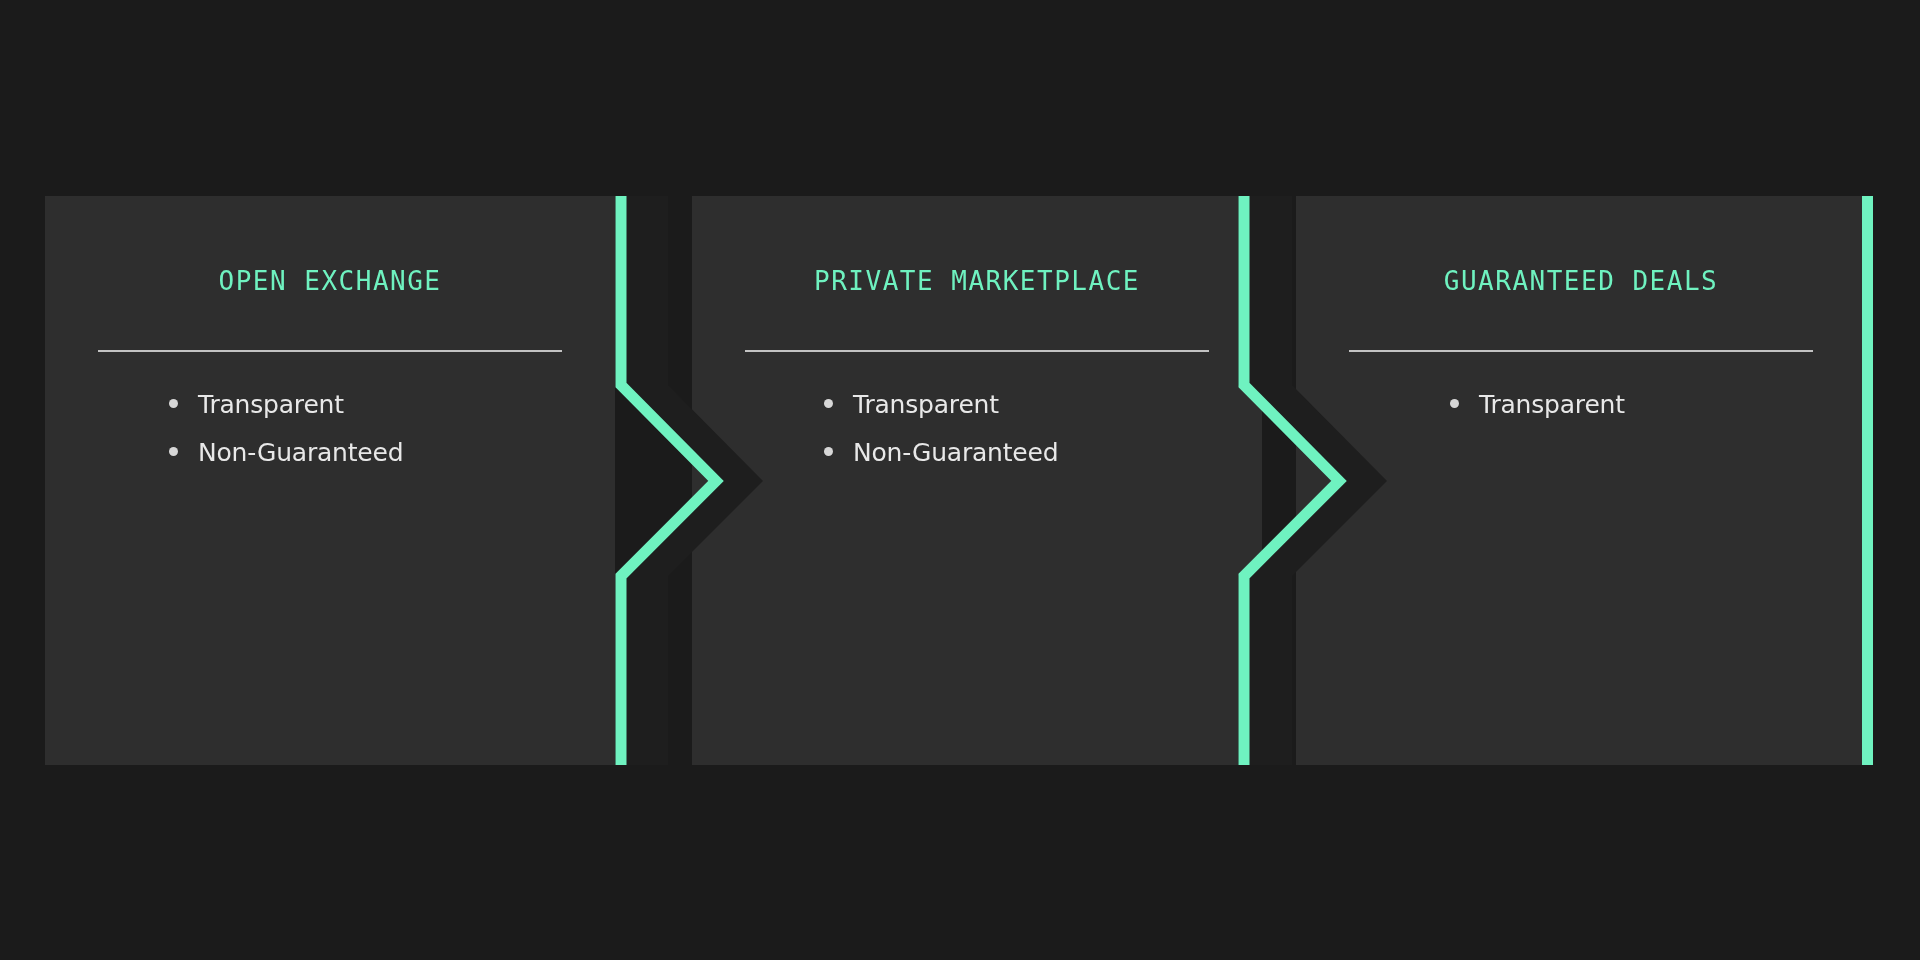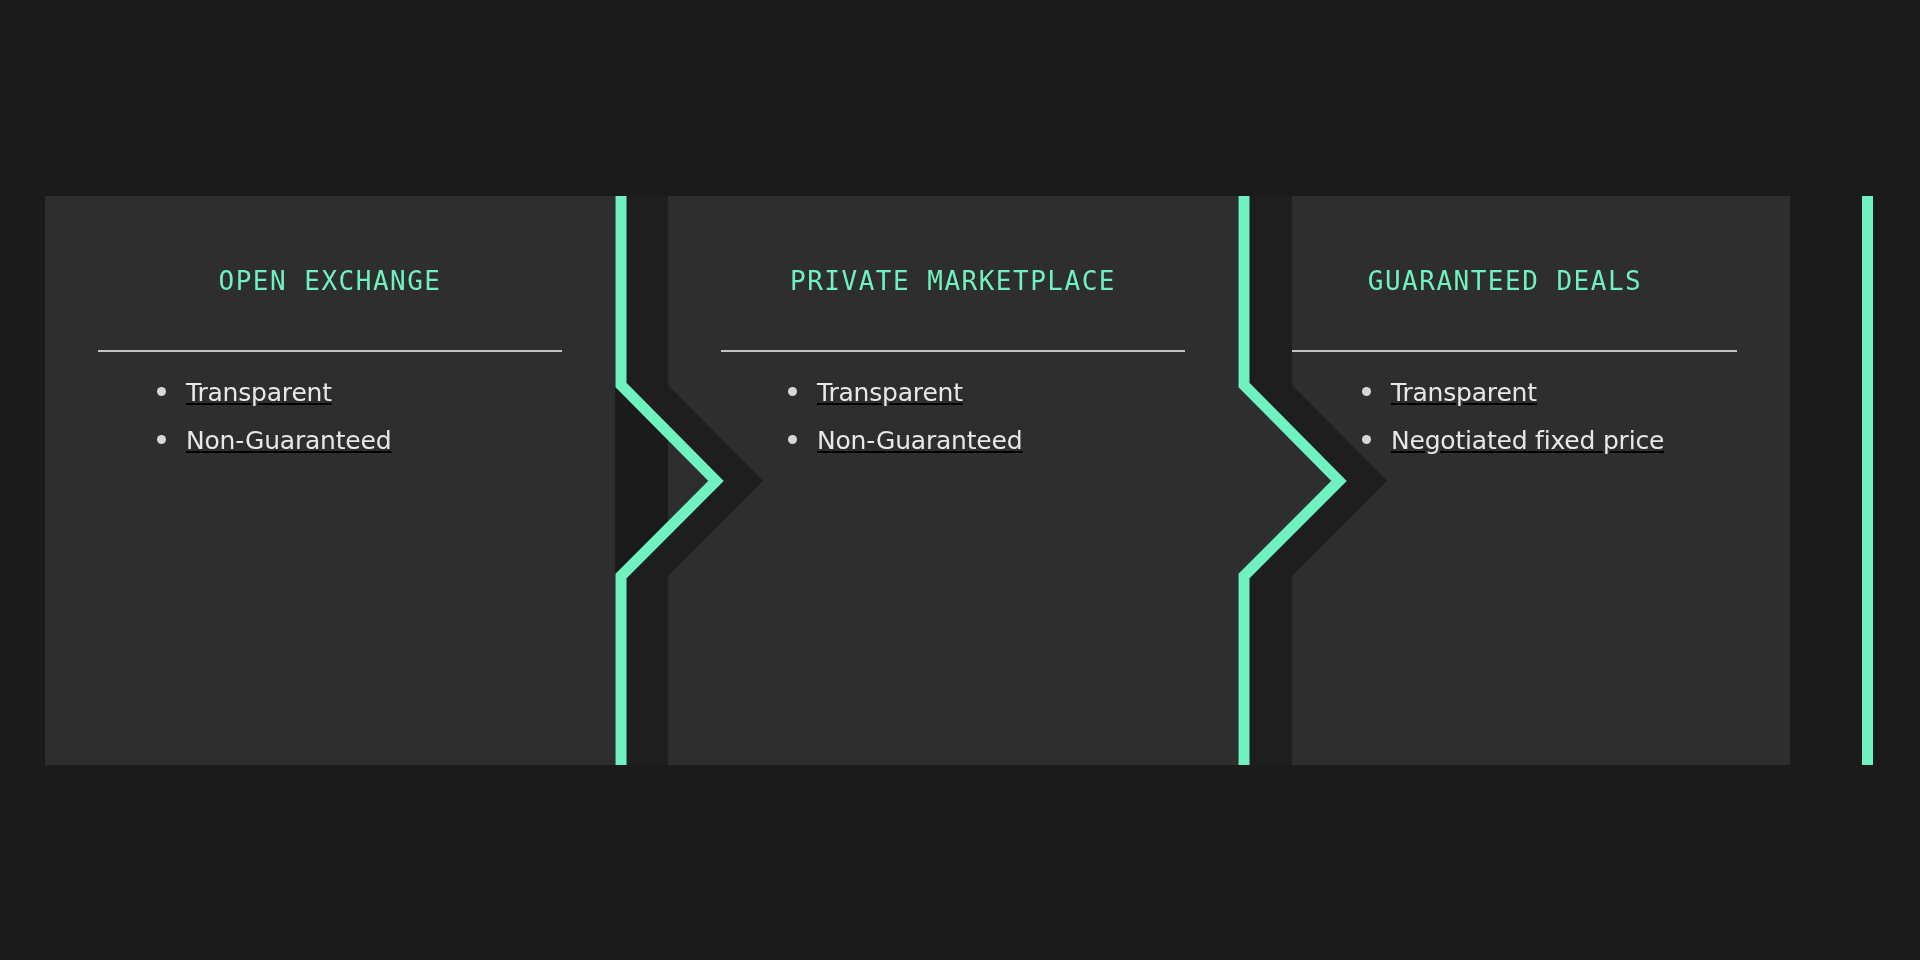--- a/index.html
+++ b/index.html
@@ -15,22 +15,22 @@
   
   .panel{
     position:absolute;
     top:196px;
     height:569px;
     width:570px;
     background:#2e2e2e;
     box-sizing:border-box;
   }
   #panel-0{left:45px;}
-  #panel-1{left:668px;}
-  #panel-2{left:1220px;}
+  #panel-1{left:692px;}
+  #panel-2{left:1296px;}
 
   .panel-title{
     position:absolute;
     left:0;right:0;
     top:72px;
     text-align:center;
     color:#6ff2c0;
     font-family:"DejaVu Sans Mono","Liberation Mono",monospace;
     font-size:26px;
     font-weight:400;
@@ -45,24 +45,23 @@
     right:53px;
     height:2px;
     background:#c3c3c3;
   }
 
   .bullet-list{
     position:absolute;
     top:180px;
     left:110px;
     right:38px;
-    margin:0;
+    margin:12px;
     padding:0;
     list-style:none;
-    text-decoration:underline;
   }
   .bullet-item{
     position:relative;
     padding-left:31px;
     margin-bottom:14px;
     color:#e8e8e8;
     font-family:"DejaVu Sans","Liberation Sans",sans-serif;
     font-size:25px;
     font-weight:400;
     line-height:1.36;
@@ -125,24 +124,20 @@
   </div>
 
   <div class="panel" id="panel-2">
     <div class="panel-title">GUARANTEED DEALS</div>
     <div class="panel-divider"></div>
     <ul class="bullet-list">
       <li class="bullet-item">
         <span class="dot"></span>
         <span>Transparent</span>
       </li>
-      <li class="bullet-item">
-        <span class="dot"></span>
-        <span>Negotiated fixed price</span>
-      </li>
     </ul>
   </div>
 
   <div class="accent-layer">
     <svg width="1920" height="960" viewBox="0 0 1920 960" xmlns="http://www.w3.org/2000/svg">
 
       <path d="M 615 196 L 615 385 L 710 481 L 615 576 L 615 765 L 668 765 L 668 576 L 763 481 L 668 385 L 668 196 Z" fill="#1e1e1e"></path>
 
       <path d="M 621 196 L 621 385 L 716 481 L 621 576 L 621 765" fill="none" stroke="#6ff2c0" stroke-width="11" stroke-linejoin="miter" stroke-linecap="butt"></path>
 

